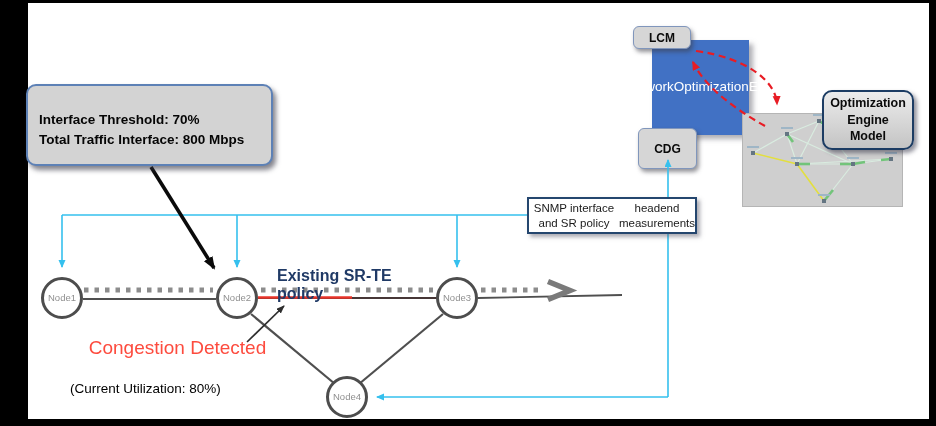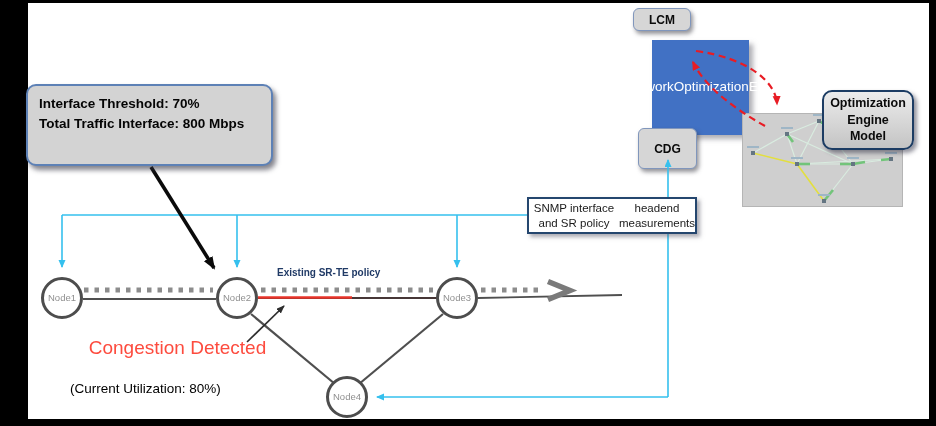--- a/index.html
+++ b/index.html
@@ -5,44 +5,44 @@
   html,body{margin:0;padding:0;background:#fff;}
   .stage{position:relative;width:936px;height:426px;background:#ffffff;overflow:hidden;
          font-family:"Liberation Sans",sans-serif;-webkit-font-smoothing:antialiased;}
   .abs{position:absolute;}
   
   .bar{background:#000;}
   
   .callout{left:26px;top:84px;width:247px;height:82px;box-sizing:border-box;
            background:#d3d3d3;border:2px solid #5d81b6;border-radius:10px;
            box-shadow:3px 4px 5px rgba(50,50,65,.6);
-           padding:8px 0 0 11px;font-size:13.5px;font-weight:bold;color:#050505;line-height:20px;}
+           padding:24px 0 0 11px;font-size:13.5px;font-weight:bold;color:#050505;line-height:20px;}
   
   .node{width:36px;height:36px;border:3px solid #4d4d4d;border-radius:50%;background:#fff;
         display:flex;flex-direction:row;align-items:center;justify-content:center;
         font-size:9.5px;line-height:10px;color:#8f8f8f;text-align:center;}
   
-  .policy-label{left:277px;top:267px;width:140px;font-size:10px;font-weight:bold;color:#203a66;}
+  .policy-label{left:277px;top:267px;width:140px;font-size:16px;font-weight:bold;color:#203a66;}
   .congestion-title{left:70px;top:337px;width:215px;text-align:center;font-size:19px;color:#fd4b3e;}
   .congestion-sub{left:70px;top:362px;width:215px;text-align:left;font-size:13.5px;color:#000;margin-top:19px;}
   
   .snmp{left:527px;top:197px;width:170px;height:37px;box-sizing:border-box;background:#fff;
         border:2px solid #24466e;box-shadow:3px 3px 4px rgba(90,90,105,.5);
         display:flex;flex-direction:row;align-items:center;justify-content:center;
         font-size:11.5px;line-height:15px;color:#1b1b1b;text-align:center;}
   
   .engine{left:652px;top:40px;width:97px;height:95px;background:#4171c4;
           box-shadow:4px 4px 5px rgba(130,130,140,.65);
           display:flex;flex-direction:row;align-items:center;justify-content:center;
           color:#fff;font-size:13.5px;font-weight:500;line-height:18.5px;text-align:center;}
   .chip{box-sizing:border-box;background:#d6d6d6;border:1.5px solid #8096bc;border-radius:6px;
         box-shadow:2px 3px 4px rgba(60,60,70,.55);
         display:flex;align-items:center;justify-content:center;
         font-size:12px;font-weight:bold;color:#0a0a0a;}
-  .lcm{left:633px;top:8px;width:58px;height:23px;}
+  .lcm{left:633px;top:26px;width:58px;height:23px;}
   .cdg{left:638px;top:128px;width:59px;height:41px;}
   .model-img{left:742px;top:113px;width:161px;height:94px;background:#cfcfcf;border:1px solid #b5b5b5;box-sizing:border-box;}
   .model-box{left:822px;top:90px;width:92px;height:60px;box-sizing:border-box;border-radius:10px;
              background:linear-gradient(#ececec,#c4c4c4);border:2px solid #1c3c63;
              box-shadow:3px 3px 4px rgba(40,40,60,.5);
              display:flex;flex-direction:column;align-items:center;justify-content:center;
              font-size:12.5px;font-weight:bold;color:#0a0a0a;line-height:16.5px;text-align:center;}
   svg{display:block;}
 </style>
 </head>

